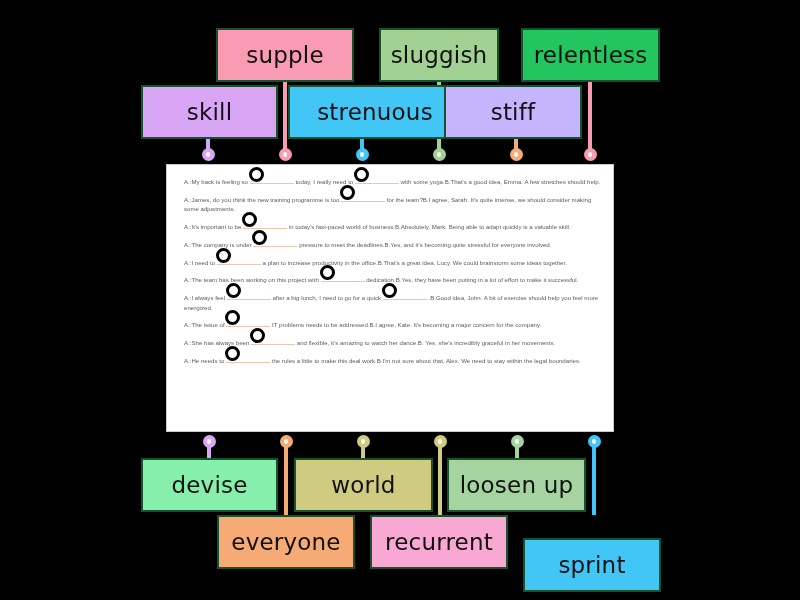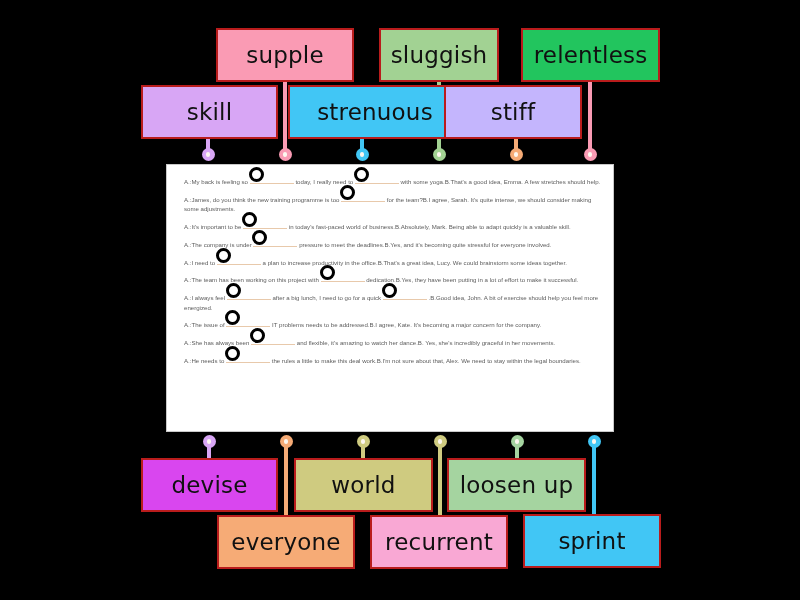--- a/index.html
+++ b/index.html
@@ -12,21 +12,21 @@
     height: 600px;
     position: relative;
     overflow: hidden;
     font-family: "DejaVu Sans", sans-serif;
   }
 
   
   .chip {
     position: absolute;
     box-sizing: border-box;
-    border: 2px solid #b91c1c;
+    border: 2px solid #14532d;
     display: flex;
     align-items: center;
     justify-content: center;
     color: #111111;
     font-size: 23px;
     line-height: 1;
     letter-spacing: 0.2px;
     white-space: nowrap;
     z-index: 5;
   }
@@ -169,21 +169,21 @@
       <div class="ring" style="left: 215.875px; top: 247.594px;"></div>
       <div class="ring" style="left: 319.516px; top: 265.391px;"></div>
       <div class="ring" style="left: 225.688px; top: 283.188px;"></div>
       <div class="ring" style="left: 381.828px; top: 283.188px;"></div>
       <div class="ring" style="left: 225.344px; top: 310.391px;"></div>
       <div class="ring" style="left: 250.078px; top: 328.188px;"></div>
       <div class="ring" style="left: 225.016px; top: 345.984px;"></div>
     </div>
 
   <div id="bottom-labels-layer">
-      <div class="chip" style="left: 141px; top: 458px; width: 137px; height: 54px; background: #d946ef;">devise</div>
+      <div class="chip" style="left: 141px; top: 458px; width: 137px; height: 54px; background: #86efac;">devise</div>
       <div class="chip" style="left: 294px; top: 458px; width: 139px; height: 54px; background: rgb(207, 203, 128);">world</div>
       <div class="chip" style="left: 447px; top: 458px; width: 139px; height: 54px; background: rgb(165, 212, 160);">loosen up</div>
       <div class="chip" style="left: 217px; top: 515px; width: 138px; height: 54px; background: rgb(246, 171, 118);">everyone</div>
       <div class="chip" style="left: 370px; top: 515px; width: 138px; height: 54px; background: #f9a8d4;">recurrent</div>
-      <div class="chip" style="left: 523px; top: 514px; width: 138px; height: 54px; background: rgb(65, 198, 245);">sprint</div>
+      <div class="chip" style="left: 523px; top: 538px; width: 138px; height: 54px; background: rgb(65, 198, 245);">sprint</div>
     </div>
 
 </div>
 
 </body></html>

